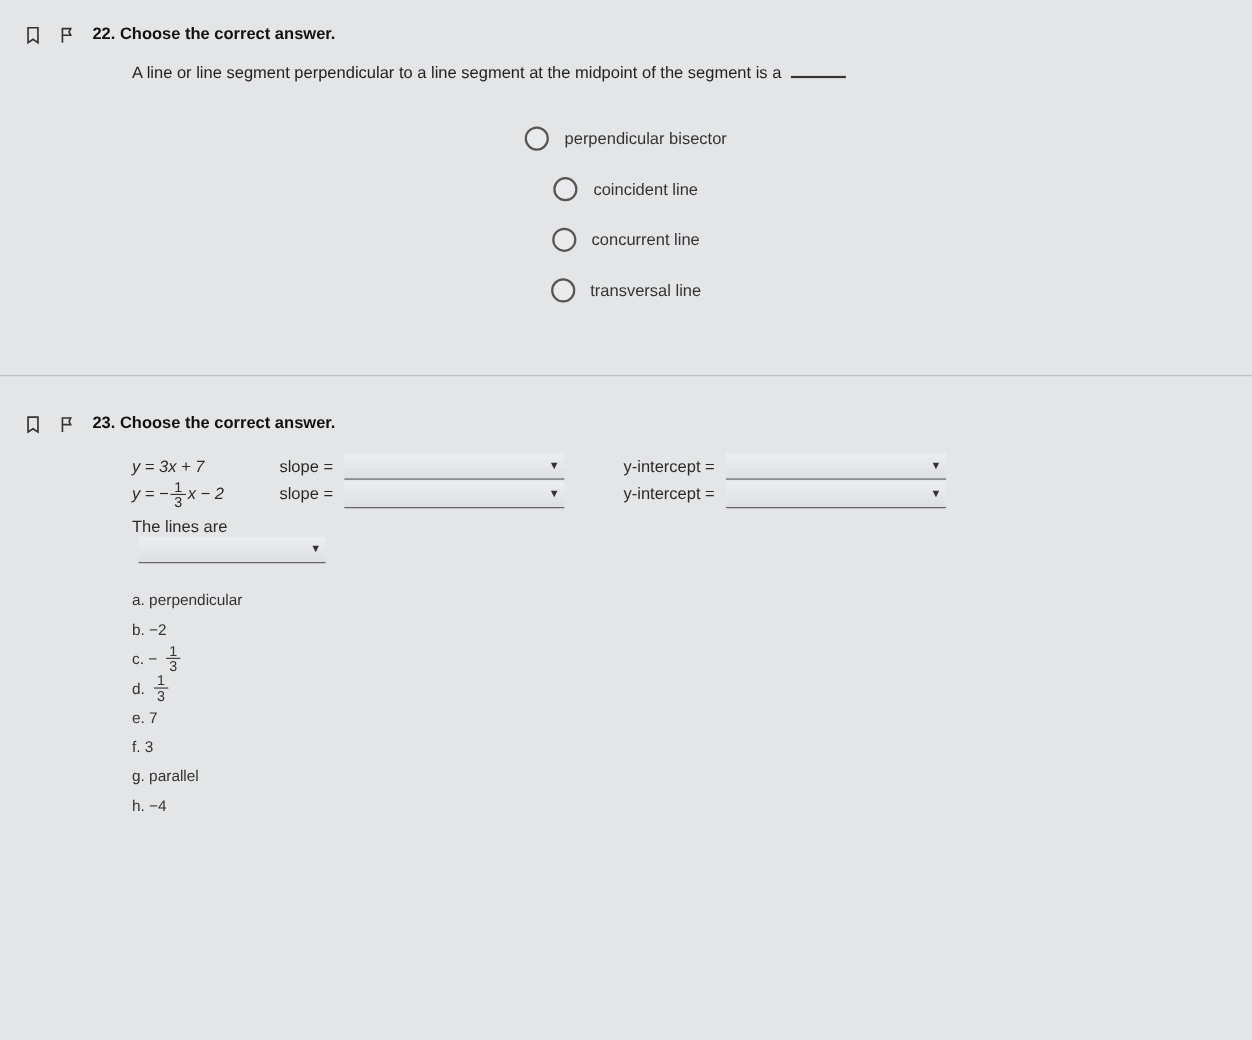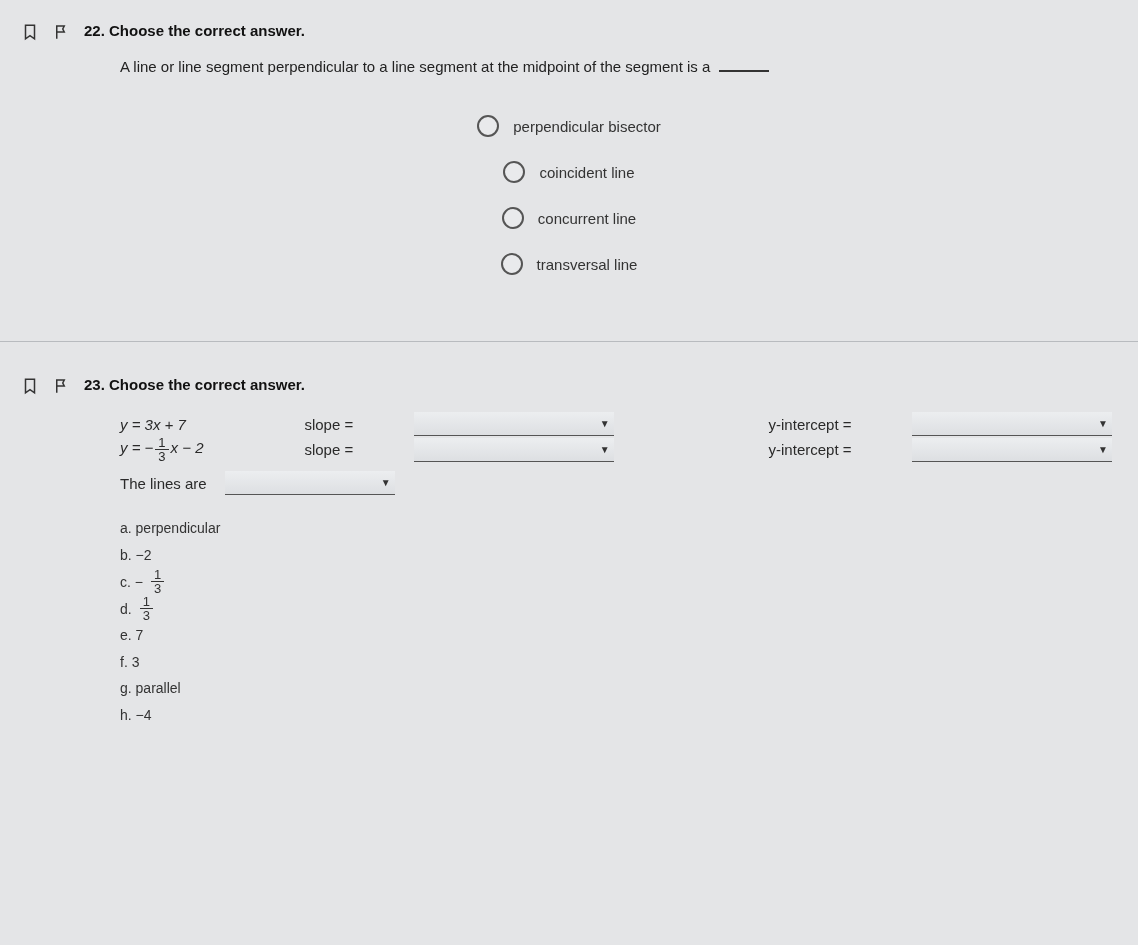--- a/index.html
+++ b/index.html
@@ -73,21 +73,20 @@
     border-top: 1px solid #b8bbbf;
     margin: 24px -20px;
   }
   .eq-row {
     display: flex;
     align-items: center;
     gap: 4px;
     margin: 0 0;
     font-size: 15px;
     font-style: italic;
-    justify-content: space-between;
   }
   .eq-expr {
     min-width: 130px;
     font-style: italic;
   }
   .label-plain { font-style: normal; }
   .dropdown {
     display: inline-flex;
     align-items: center;
     min-width: 200px;
@@ -116,21 +115,21 @@
   .frac .den { padding: 0 3px; font-size: 13px;}
   .ans-list {
     margin-top: 20px;
     font-size: 14px;
     line-height: 1.9;
     color: #333;
   }
   .ans-list .row { display:flex; align-items: flex-end; gap:6px; }
   svg.bookmark { width:18px; height:18px; }
   svg.flag { width:18px; height:18px; }
-  .lines-row { display:flex; align-items:center; gap:12px; margin-top:8px; font-size:15px;}
+  .lines-row { display:flex; align-items:flex-start; margin-top:8px; font-size:15px;flex-direction:column;}
 </style>
 </head>
 <body>
 
 <div class="question-block">
   <div class="q-header">
     <span class="icon-slot">
       <svg class="bookmark" viewBox="0 0 24 24" fill="none" stroke="#333" stroke-width="2">
         <path d="M6 3h12v18l-6-4-6 4V3z"></path>
       </svg>

